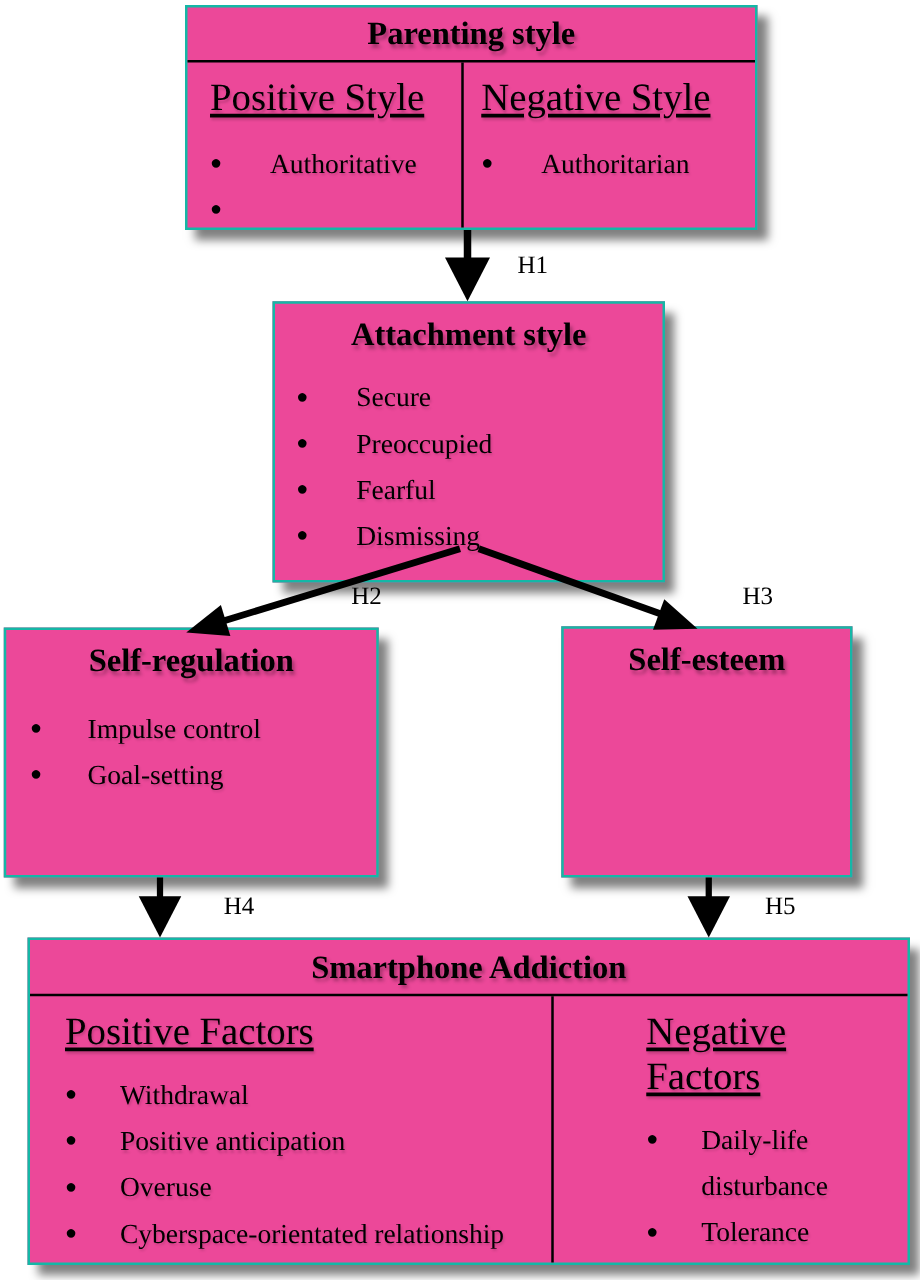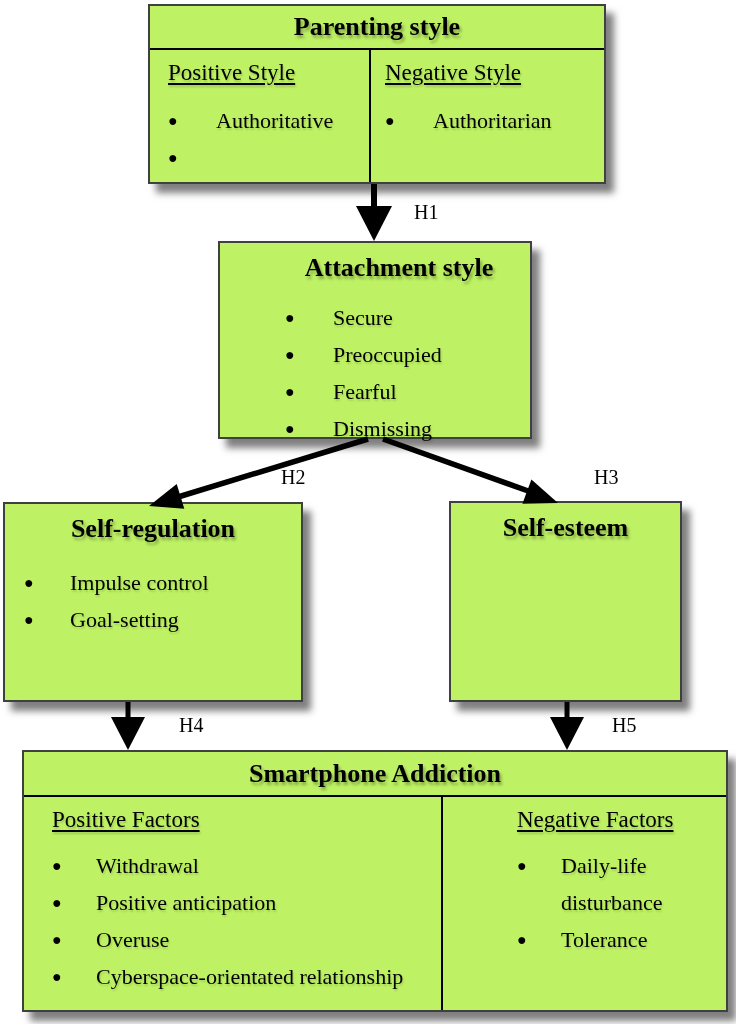--- a/index.html
+++ b/index.html
@@ -1,55 +1,55 @@
 <!DOCTYPE html>
 <html><head>
 <meta charset="utf-8">
 <style>
   html,body{margin:0;padding:0;background:#ffffff;}
   .page{
     position:relative;width:736px;height:1024px;background:#ffffff;
     font-family:"Liberation Serif", serif;color:#000;overflow:hidden;
   }
   .box{
-    position:absolute;background:#bef264;border:2px solid #404040;
+    position:absolute;background:#ec4899;border:2px solid #14b8a6;
     box-shadow:8px 9px 7px rgba(0,0,0,0.5);
     box-sizing:border-box;
   }
   .box-head{
     height:42px;border-bottom:2px solid #000;
     display:flex;align-items:center;justify-content:center;
     font-weight:bold;font-size:26px;
     text-shadow:2px 3px 3px rgba(0,0,0,0.30);
   }
   .box-title-solo{
     display:block;text-align:center;font-weight:bold;font-size:26px;
     padding-top:10px;text-shadow:2px 3px 3px rgba(0,0,0,0.30);
   }
   .cols{position:absolute;top:44px;bottom:0;left:0;right:0;display:flex;}
   .col{box-sizing:border-box;padding:8px 6px 0 18px;}
   .col-sep{border-right:2px solid #000;}
   .heading{
-    font-size:23px;margin:2px 0 0 0;
+    font-size:31px;margin:2px 0 0 0;
     text-decoration:underline;text-underline-offset:3px;
     text-shadow:1px 2px 2px rgba(0,0,0,0.18);
   }
   ul.blist{list-style:none;margin:18px 0 0 0;padding:0;}
   .blist li{display:flex;align-items:flex-start;line-height:37px;font-size:22px;}
   .bullet{flex:0 0 48px;font-size:16px;line-height:37px;}
   .bullet-sm{flex-basis:44px;}
   .itext{flex:1;text-shadow:1px 2px 2px rgba(0,0,0,0.15);}
 
   
   #box-parenting{left:148px;top:4px;width:458px;height:180px;}
   #box-parenting .col1{width:221px;}
   #box-parenting .col2{flex:1;padding-left:14px;}
   #box-parenting ul.blist{margin-top:16px;}
 
-  #box-attachment{left:218px;top:241px;width:314px;height:198px;padding-left:48px;}
+  #box-attachment{left:218px;top:241px;width:314px;height:225px;}
   #box-attachment ul.blist{margin:16px 0 0 0;padding-left:17px;}
 
   #box-selfreg{left:3px;top:502px;width:300px;height:200px;}
   #box-selfreg ul.blist{margin:20px 0 0 0;padding-left:19px;}
   #box-selfreg .bullet{flex-basis:46px;}
 
   #box-selfesteem{left:449px;top:501px;width:233px;height:201px;}
 
   #box-smartphone{left:22px;top:750px;width:706px;height:262px;}
   #box-smartphone .box-head{height:43px;}

